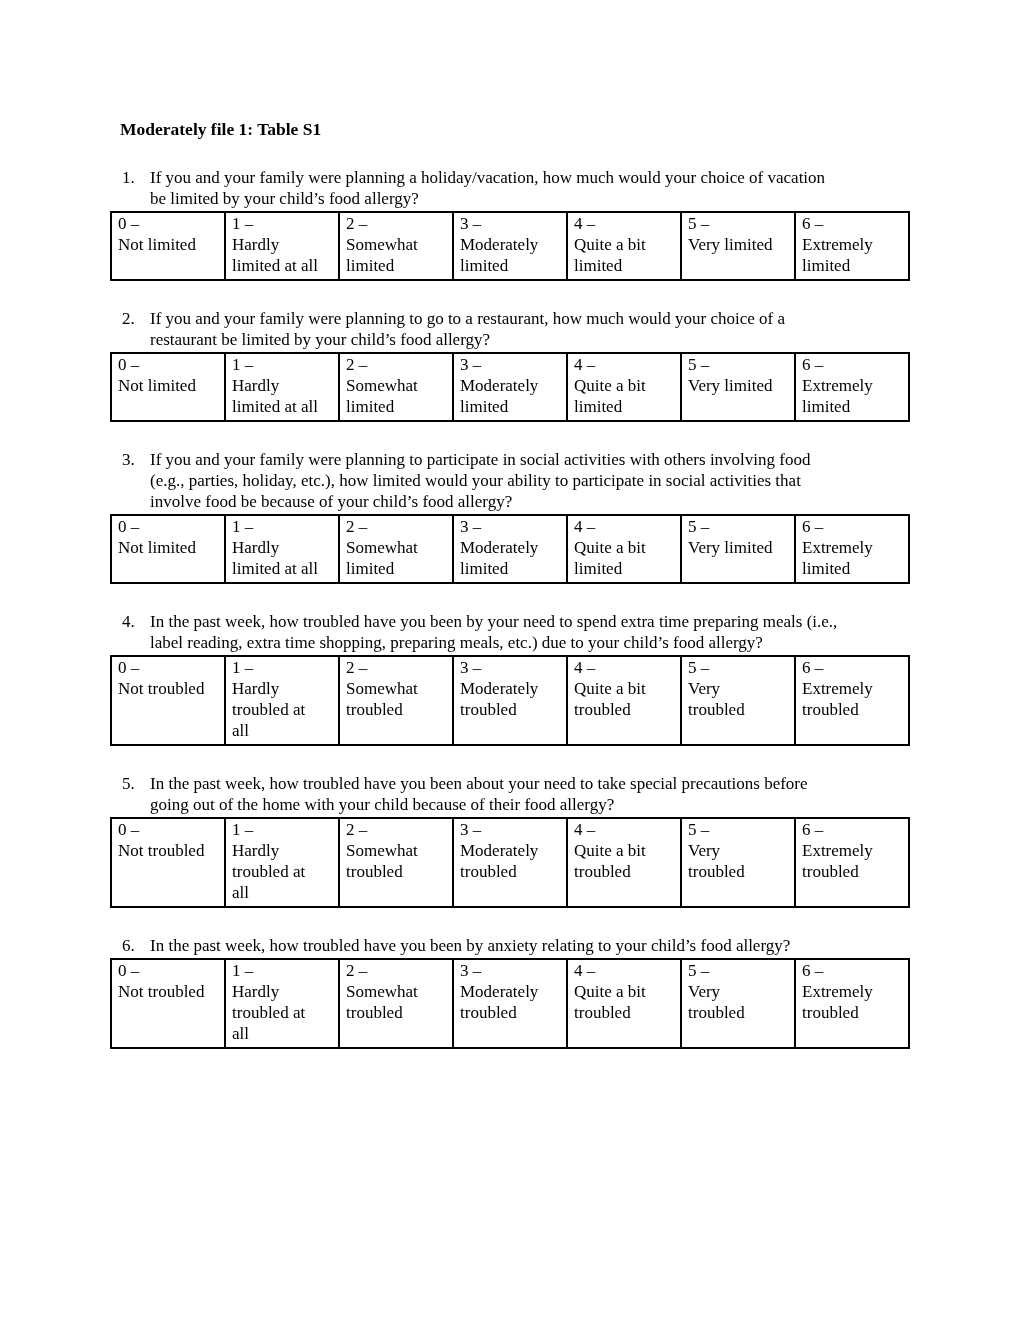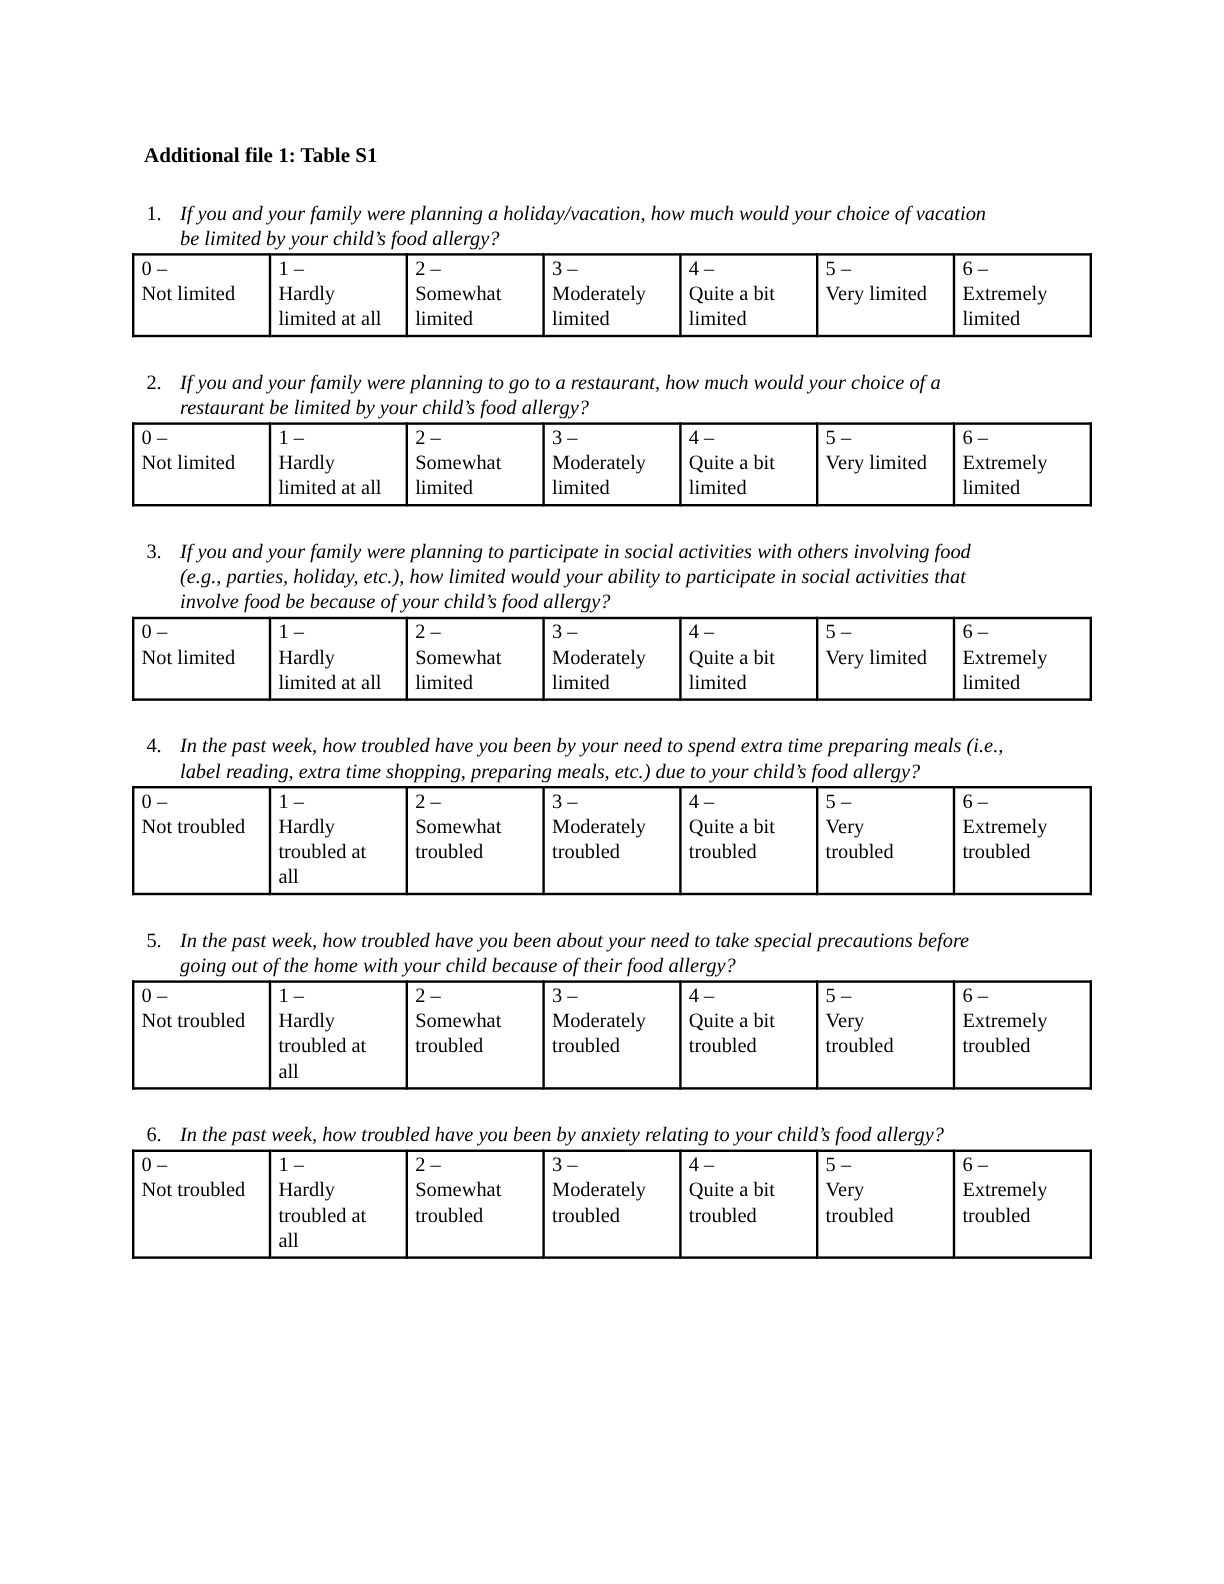--- a/index.html
+++ b/index.html
@@ -37,21 +37,20 @@
     margin: 27px 0 0 12px;
     font-size: 17px;
     line-height: 21px;
   }
   .q-num {
     flex: 0 0 28px;
   }
   .q-text {
     white-space: pre-line;
     flex: 1;
-    font-style: italic;
   }
   table.scale {
     border-collapse: collapse;
     table-layout: fixed;
     width: 800px;
     margin-top: 2px;
   }
   table.scale td {
     border: 2px solid #000000;
     vertical-align: top;
@@ -60,21 +59,21 @@
     padding: 0px 5px 3px 6px;
     white-space: pre-line;
     overflow: hidden;
   }
 </style>
 </head>
 <body>
 
 <div class="page">
 
-  <div class="doc-title">Additional file 1: Table S1</div>
+  <div class="doc-title">Moderately file 1: Table S1</div>
 
 
   <div class="question">
     <span class="q-num">1.</span>
     <span class="q-text">If you and your family were planning a holiday/vacation, how much would your choice of vacation
 be limited by your child’s food allergy?</span>
   </div>
   <table class="scale">
     <tbody>
         <tr>

